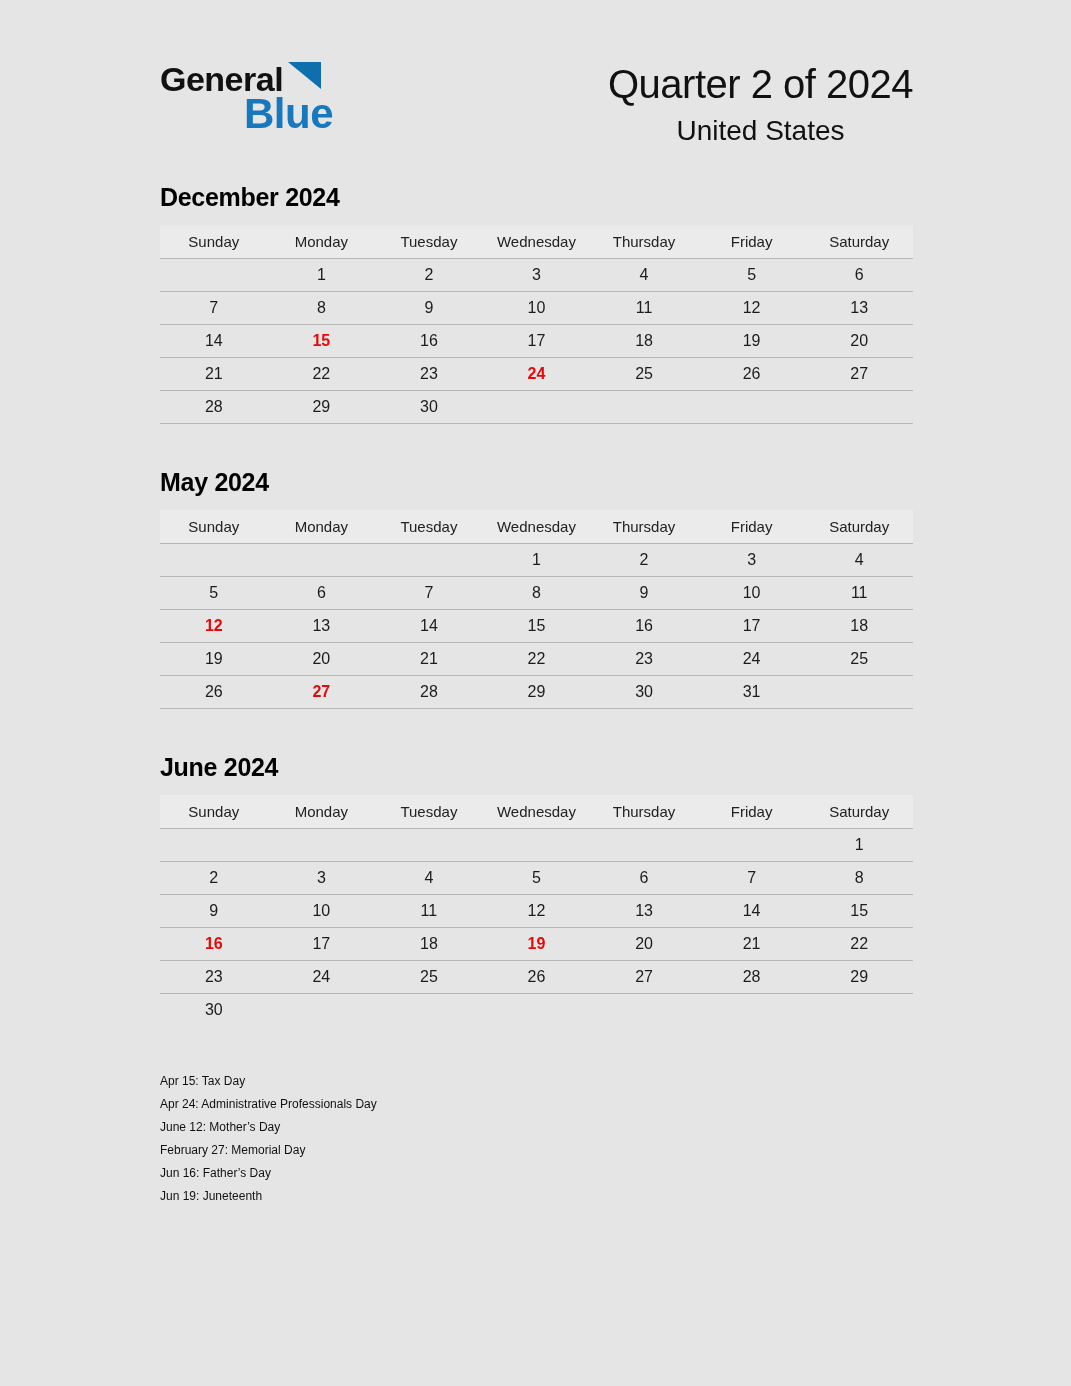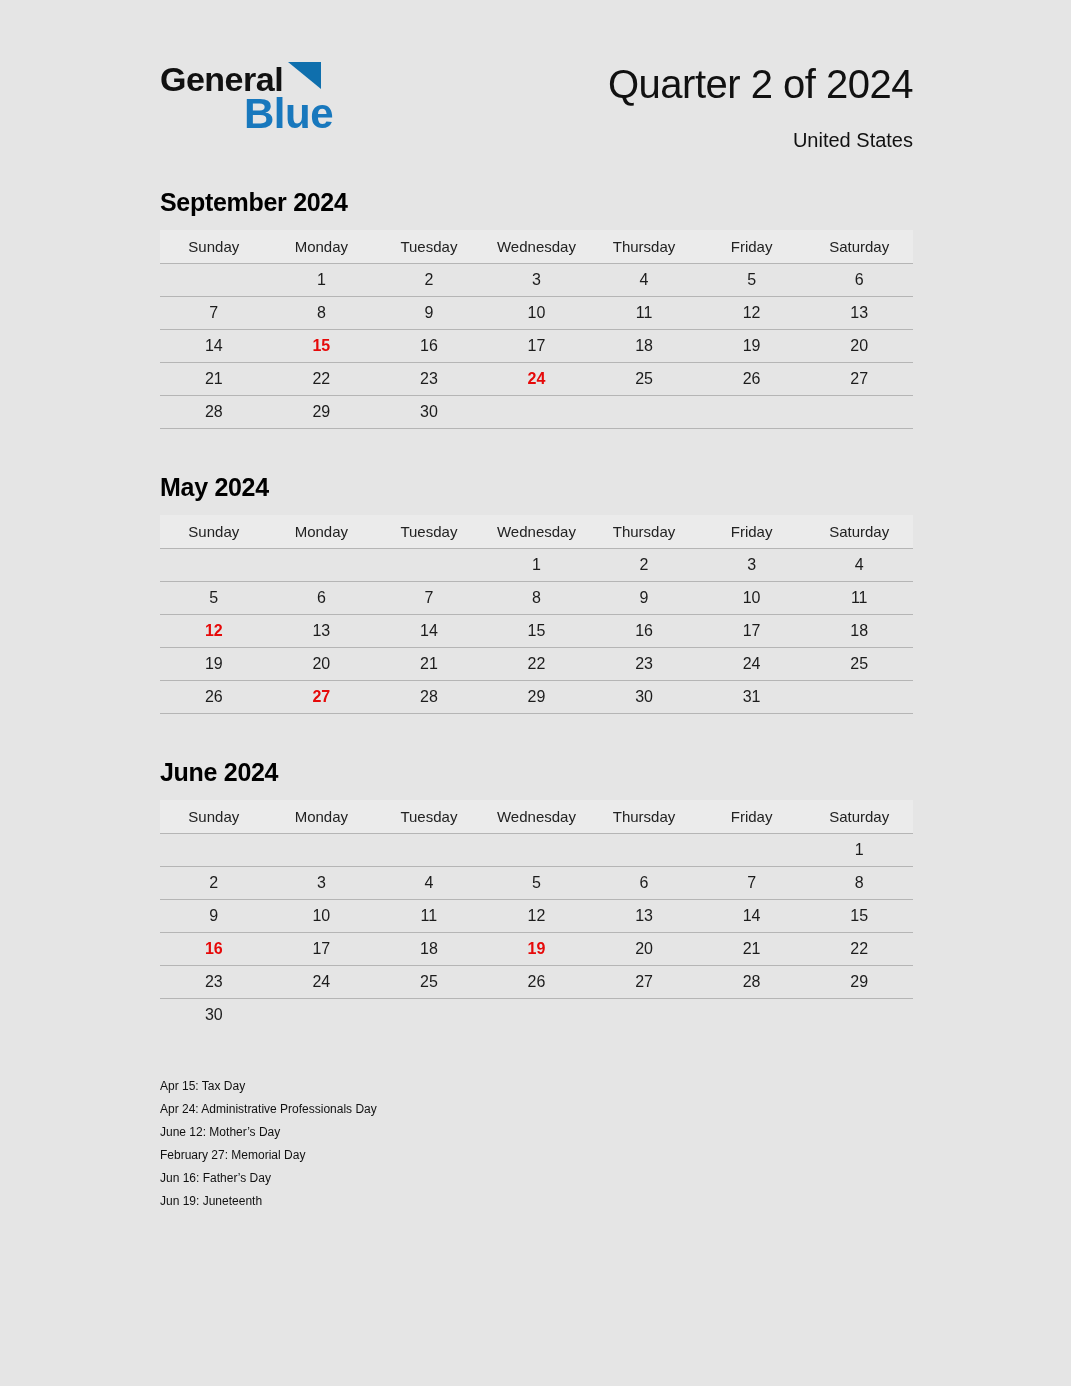--- a/index.html
+++ b/index.html
@@ -40,32 +40,32 @@
   }
   .logo-triangle { margin-left: 4px; display: inline-block; }
   .logo-blue {
     font-size: 42px;
     font-weight: 700;
     color: var(--brand);
     margin-left: 84px;
     margin-top: -3px;
     letter-spacing: -0.5px;
   }
-  .title-block { text-align: right; }
+  .title-block { text-align: center; }
   .title-main {
     font-size: 40px;
     font-weight: 400;
     color: #111111;
     letter-spacing: -0.5px;
   }
   .title-sub {
-    font-size: 20px;
+    font-size: 28px;
     font-weight: 400;
     color: #111111;
-    margin-top: 22px;
+    margin-top: 8px;
   }
   
   .month { margin-bottom: 44px; }
   .month-title {
     font-size: 25px;
     font-weight: 700;
     color: #000000;
     margin-bottom: 13px;
     letter-spacing: -0.3px;
   }
@@ -124,21 +124,21 @@
     </div>
 
     <div class="title-block">
       <div class="title-main">Quarter 2 of 2024</div>
       <div class="title-sub">United States</div>
     </div>
   </div>
 
   <div id="months">
       <section class="month">
-        <h2 class="month-title">September 2024</h2>
+        <h2 class="month-title">December 2024</h2>
         <table class="cal">
           <thead>
             <tr>
               <th>Sunday</th>
               <th>Monday</th>
               <th>Tuesday</th>
               <th>Wednesday</th>
               <th>Thursday</th>
               <th>Friday</th>
               <th>Saturday</th>

